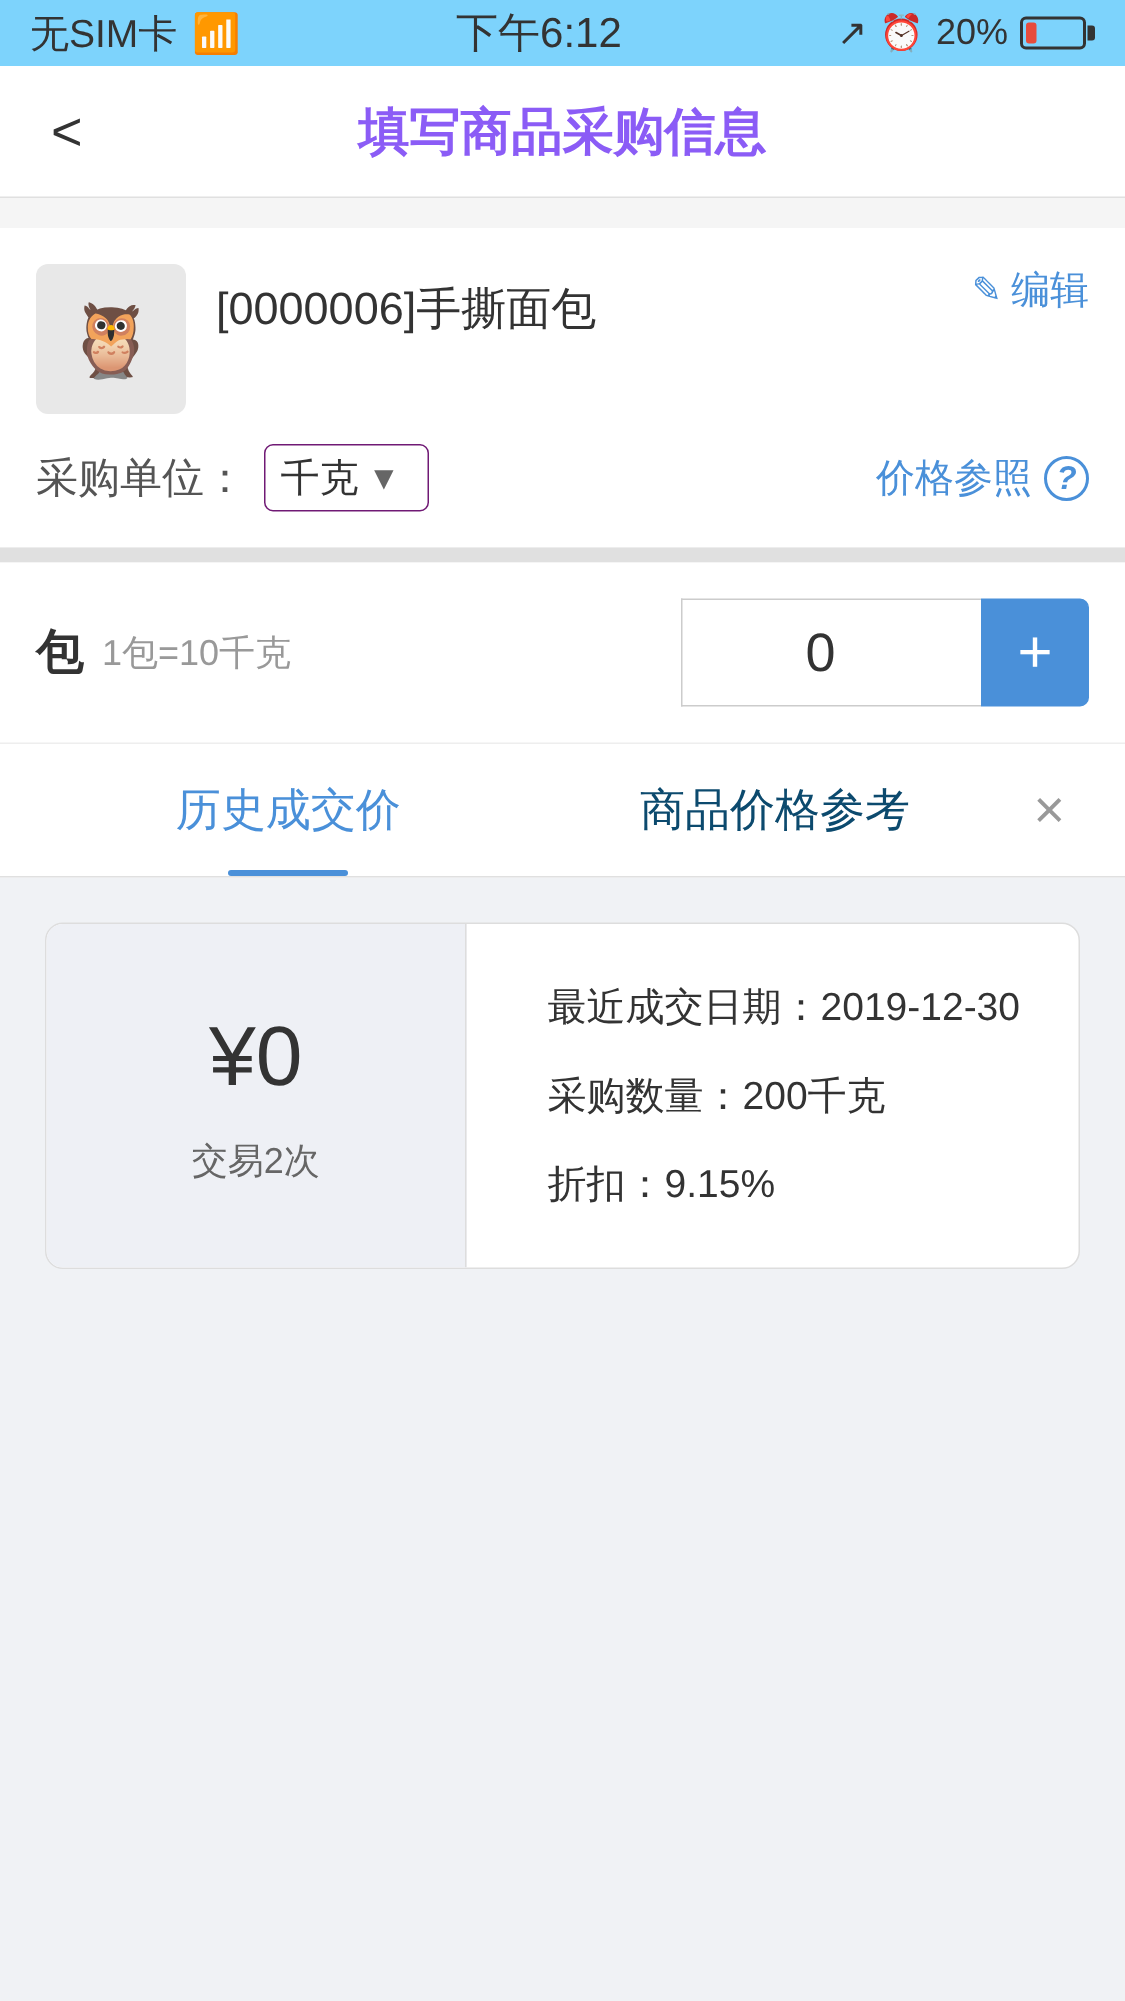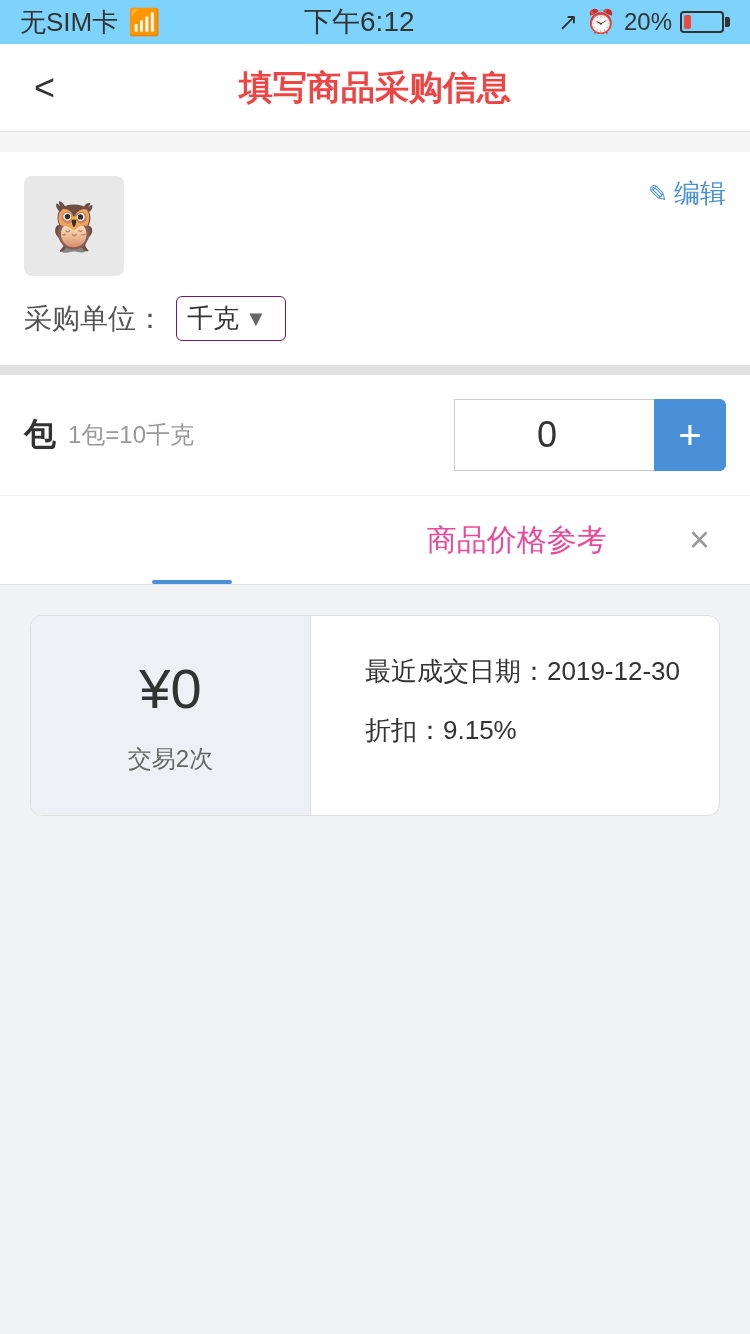--- a/index.html
+++ b/index.html
@@ -82,21 +82,21 @@
       color: #333;
       cursor: pointer;
       padding: 10px;
     }
     .nav-title {
       position: absolute;
       left: 50%;
       transform: translateX(-50%);
       font-size: 34px;
       font-weight: 600;
-      color: #ef4444;
+      color: #8b5cf6;
     }
 
     
     .product-card {
       background: #fff;
       margin-top: 20px;
       padding: 24px;
     }
     .product-header {
       display: flex;
@@ -262,21 +262,21 @@
       position: relative;
     }
     .tab-item {
       flex: 1;
       height: 88px;
       display: flex;
       flex-direction: column;
       align-items: center;
       justify-content: center;
       font-size: 30px;
-      color: #ec4899;
+      color: #0c4a6e;
       cursor: pointer;
       position: relative;
     }
     .tab-item.active {
       color: #4a90d9;
     }
     .tab-underline {
       position: absolute;
       bottom: 0;
       left: 50%;
@@ -374,70 +374,79 @@
   <span class="nav-back">&lt;</span>
   <span class="nav-title">填写商品采购信息</span>
 </div>
 
 <div class="product-card">
   <div class="product-header">
     <div class="product-info">
       <div class="product-image">
         <span class="owl-icon">🦉</span>
       </div>
+      <span class="product-name">[0000006]手撕面包</span>
     </div>
     <div class="edit-btn">
       <span class="edit-icon">✎</span>
       <span>编辑</span>
     </div>
   </div>
   <div class="product-unit-row">
     <div class="unit-left">
       <span>采购单位：</span>
       <div class="unit-select">
         <span>千克</span>
         <span class="unit-dropdown-arrow">▼</span>
       </div>
     </div>
+    <div class="price-ref">
+      <span>价格参照</span>
+      <div class="help-icon">?</div>
+    </div>
   </div>
 </div>
 
 <div class="divider-bar"></div>
 
 <div class="quantity-row">
   <div class="quantity-label">
     <span class="qty-unit-text">包</span>
     <span class="qty-conversion">1包=10千克</span>
   </div>
   <div class="quantity-control">
     <input class="qty-input" type="number" value="0" style="">
     <div class="qty-plus-btn">
       <span>+</span>
     </div>
   </div>
 </div>
 
 <div class="tab-bar">
   <div class="tab-item active">
+    <span>历史成交价</span>
     <div class="tab-underline"></div>
   </div>
   <div class="tab-item">
     <span>商品价格参考</span>
   </div>
   <span class="tab-close">×</span>
 </div>
 
 <div class="content-area">
   <div class="transaction-card">
     <div class="card-left">
       <span class="price-display">¥0</span>
       <span class="trade-count">交易2次</span>
     </div>
     <div class="card-right">
       <div class="detail-row">
         <span>最近成交日期：</span><span>2019-12-30</span>
       </div>
       <div class="detail-row">
+        <span>采购数量：</span><span>200千克</span>
+      </div>
+      <div class="detail-row">
         <span>折扣：</span><span>9.15%</span>
       </div>
     </div>
   </div>
 </div>
 
 </body></html>

